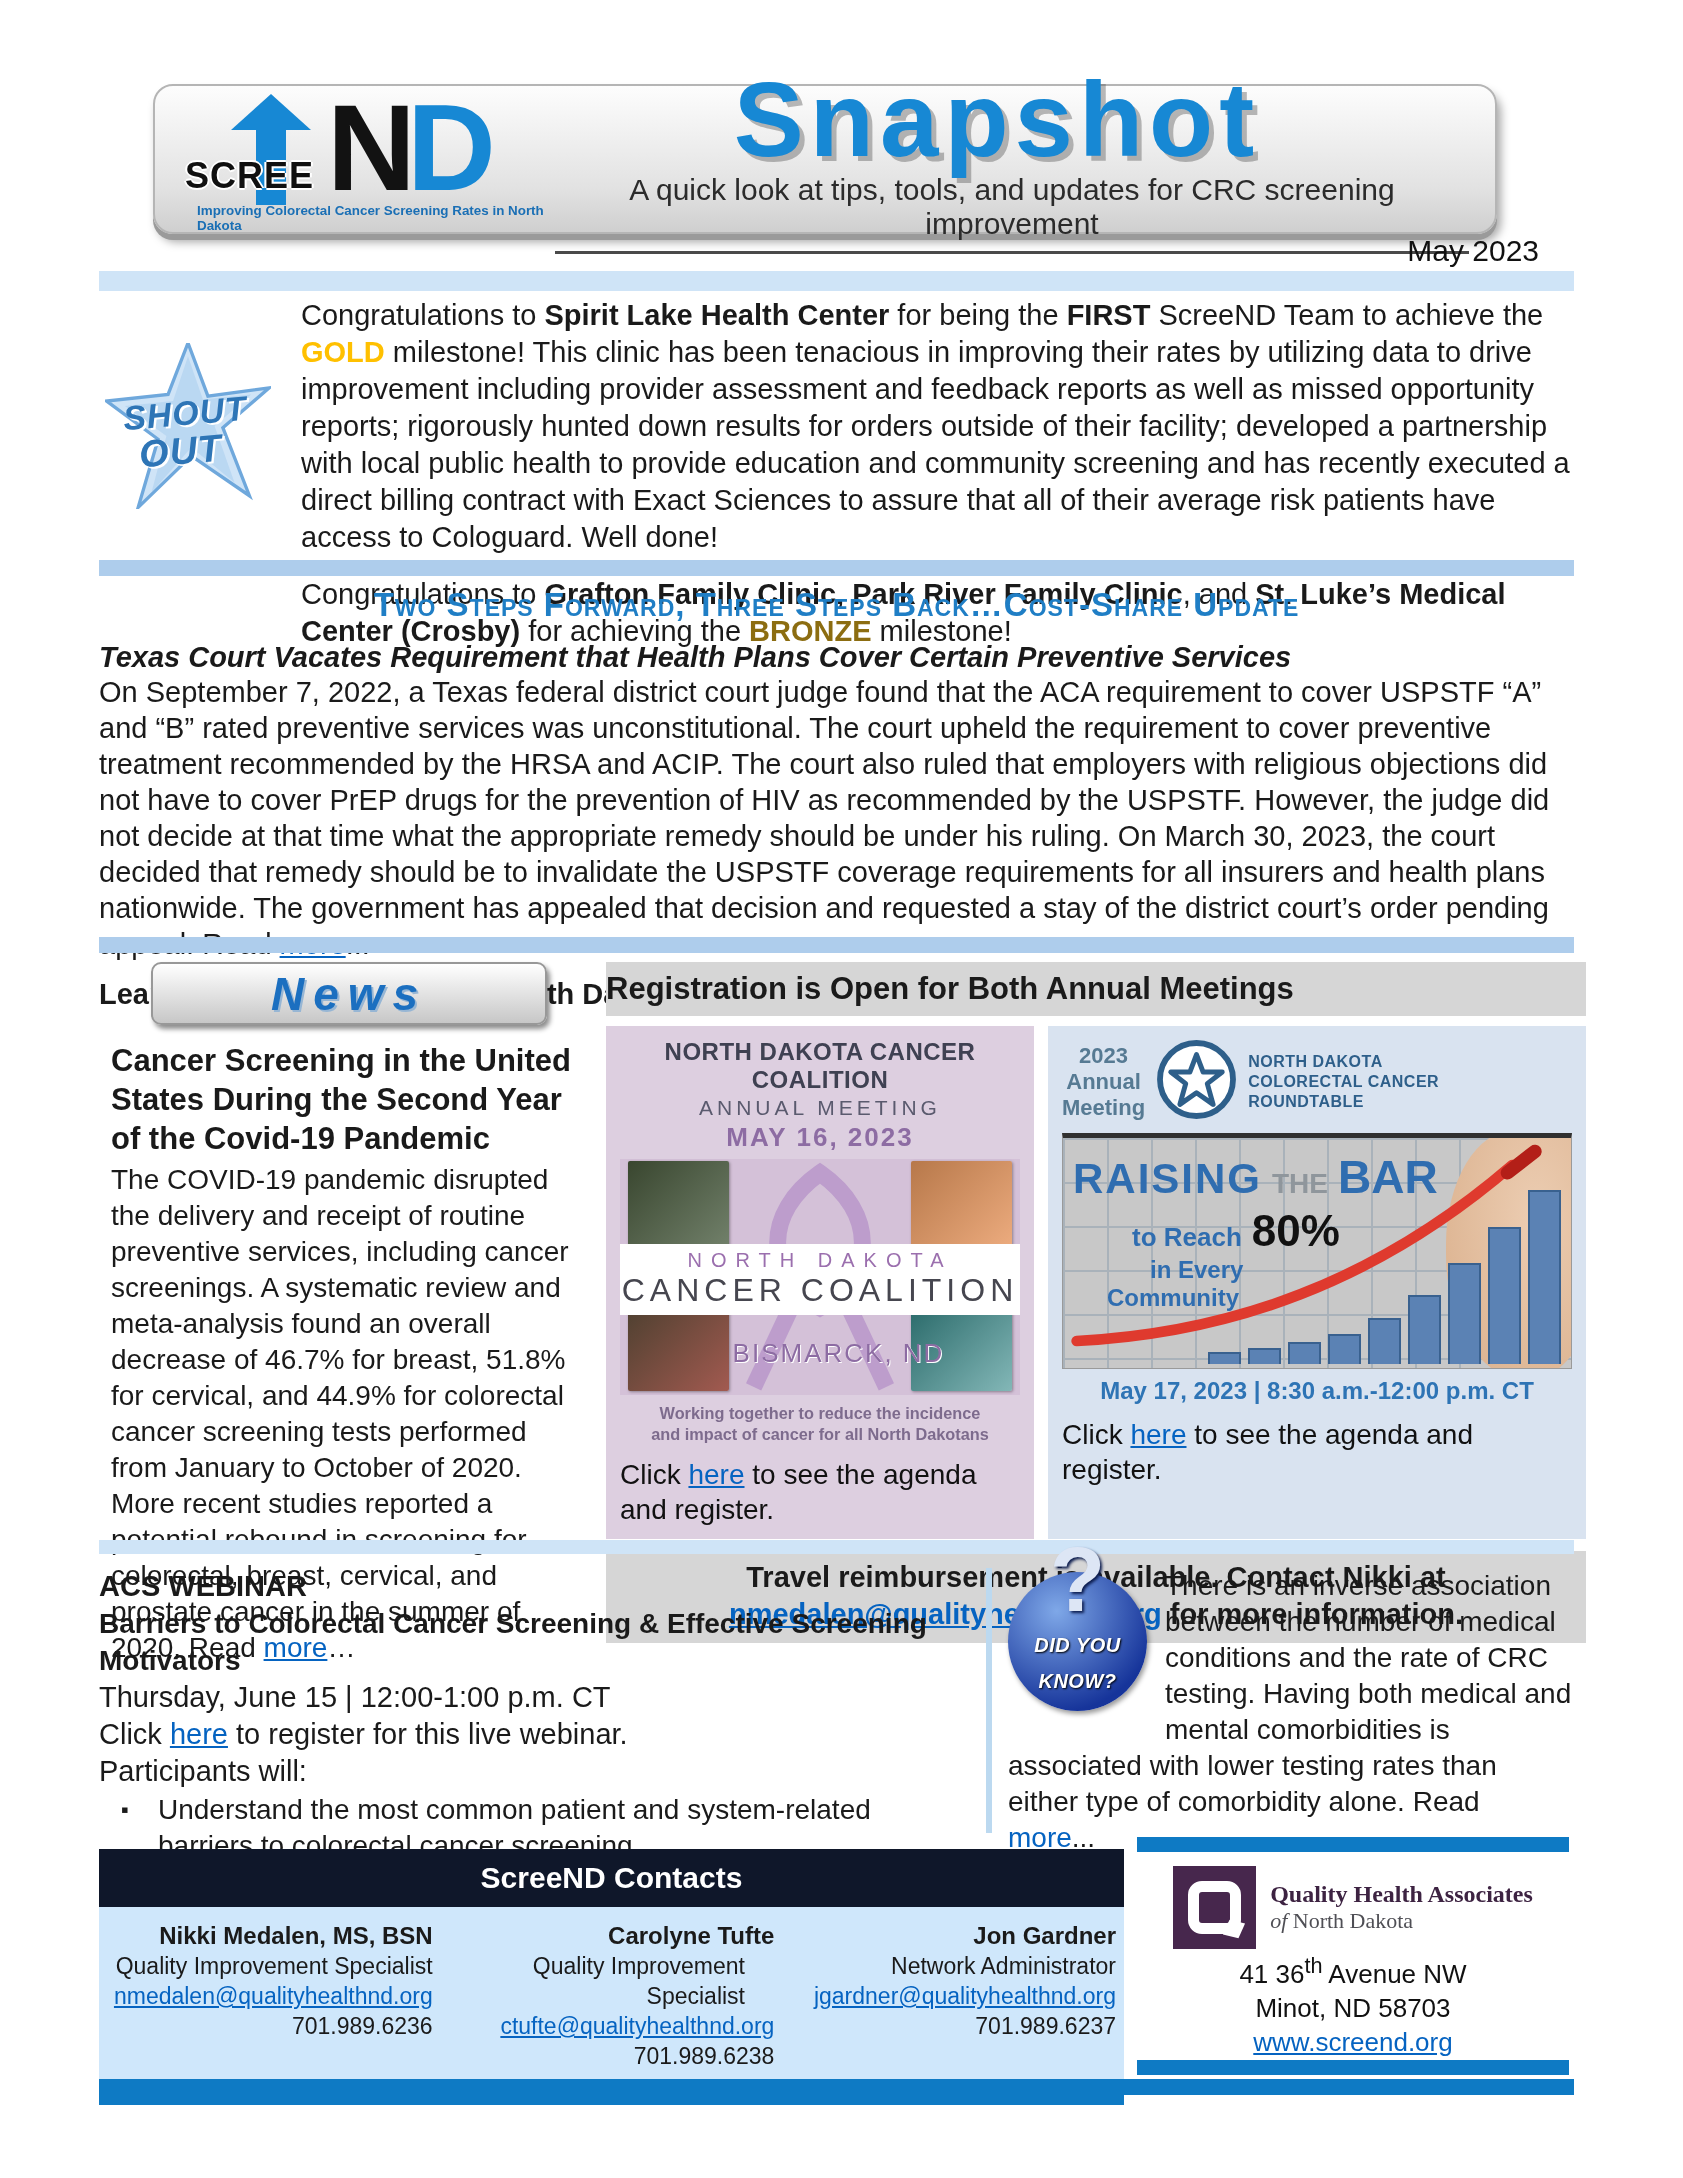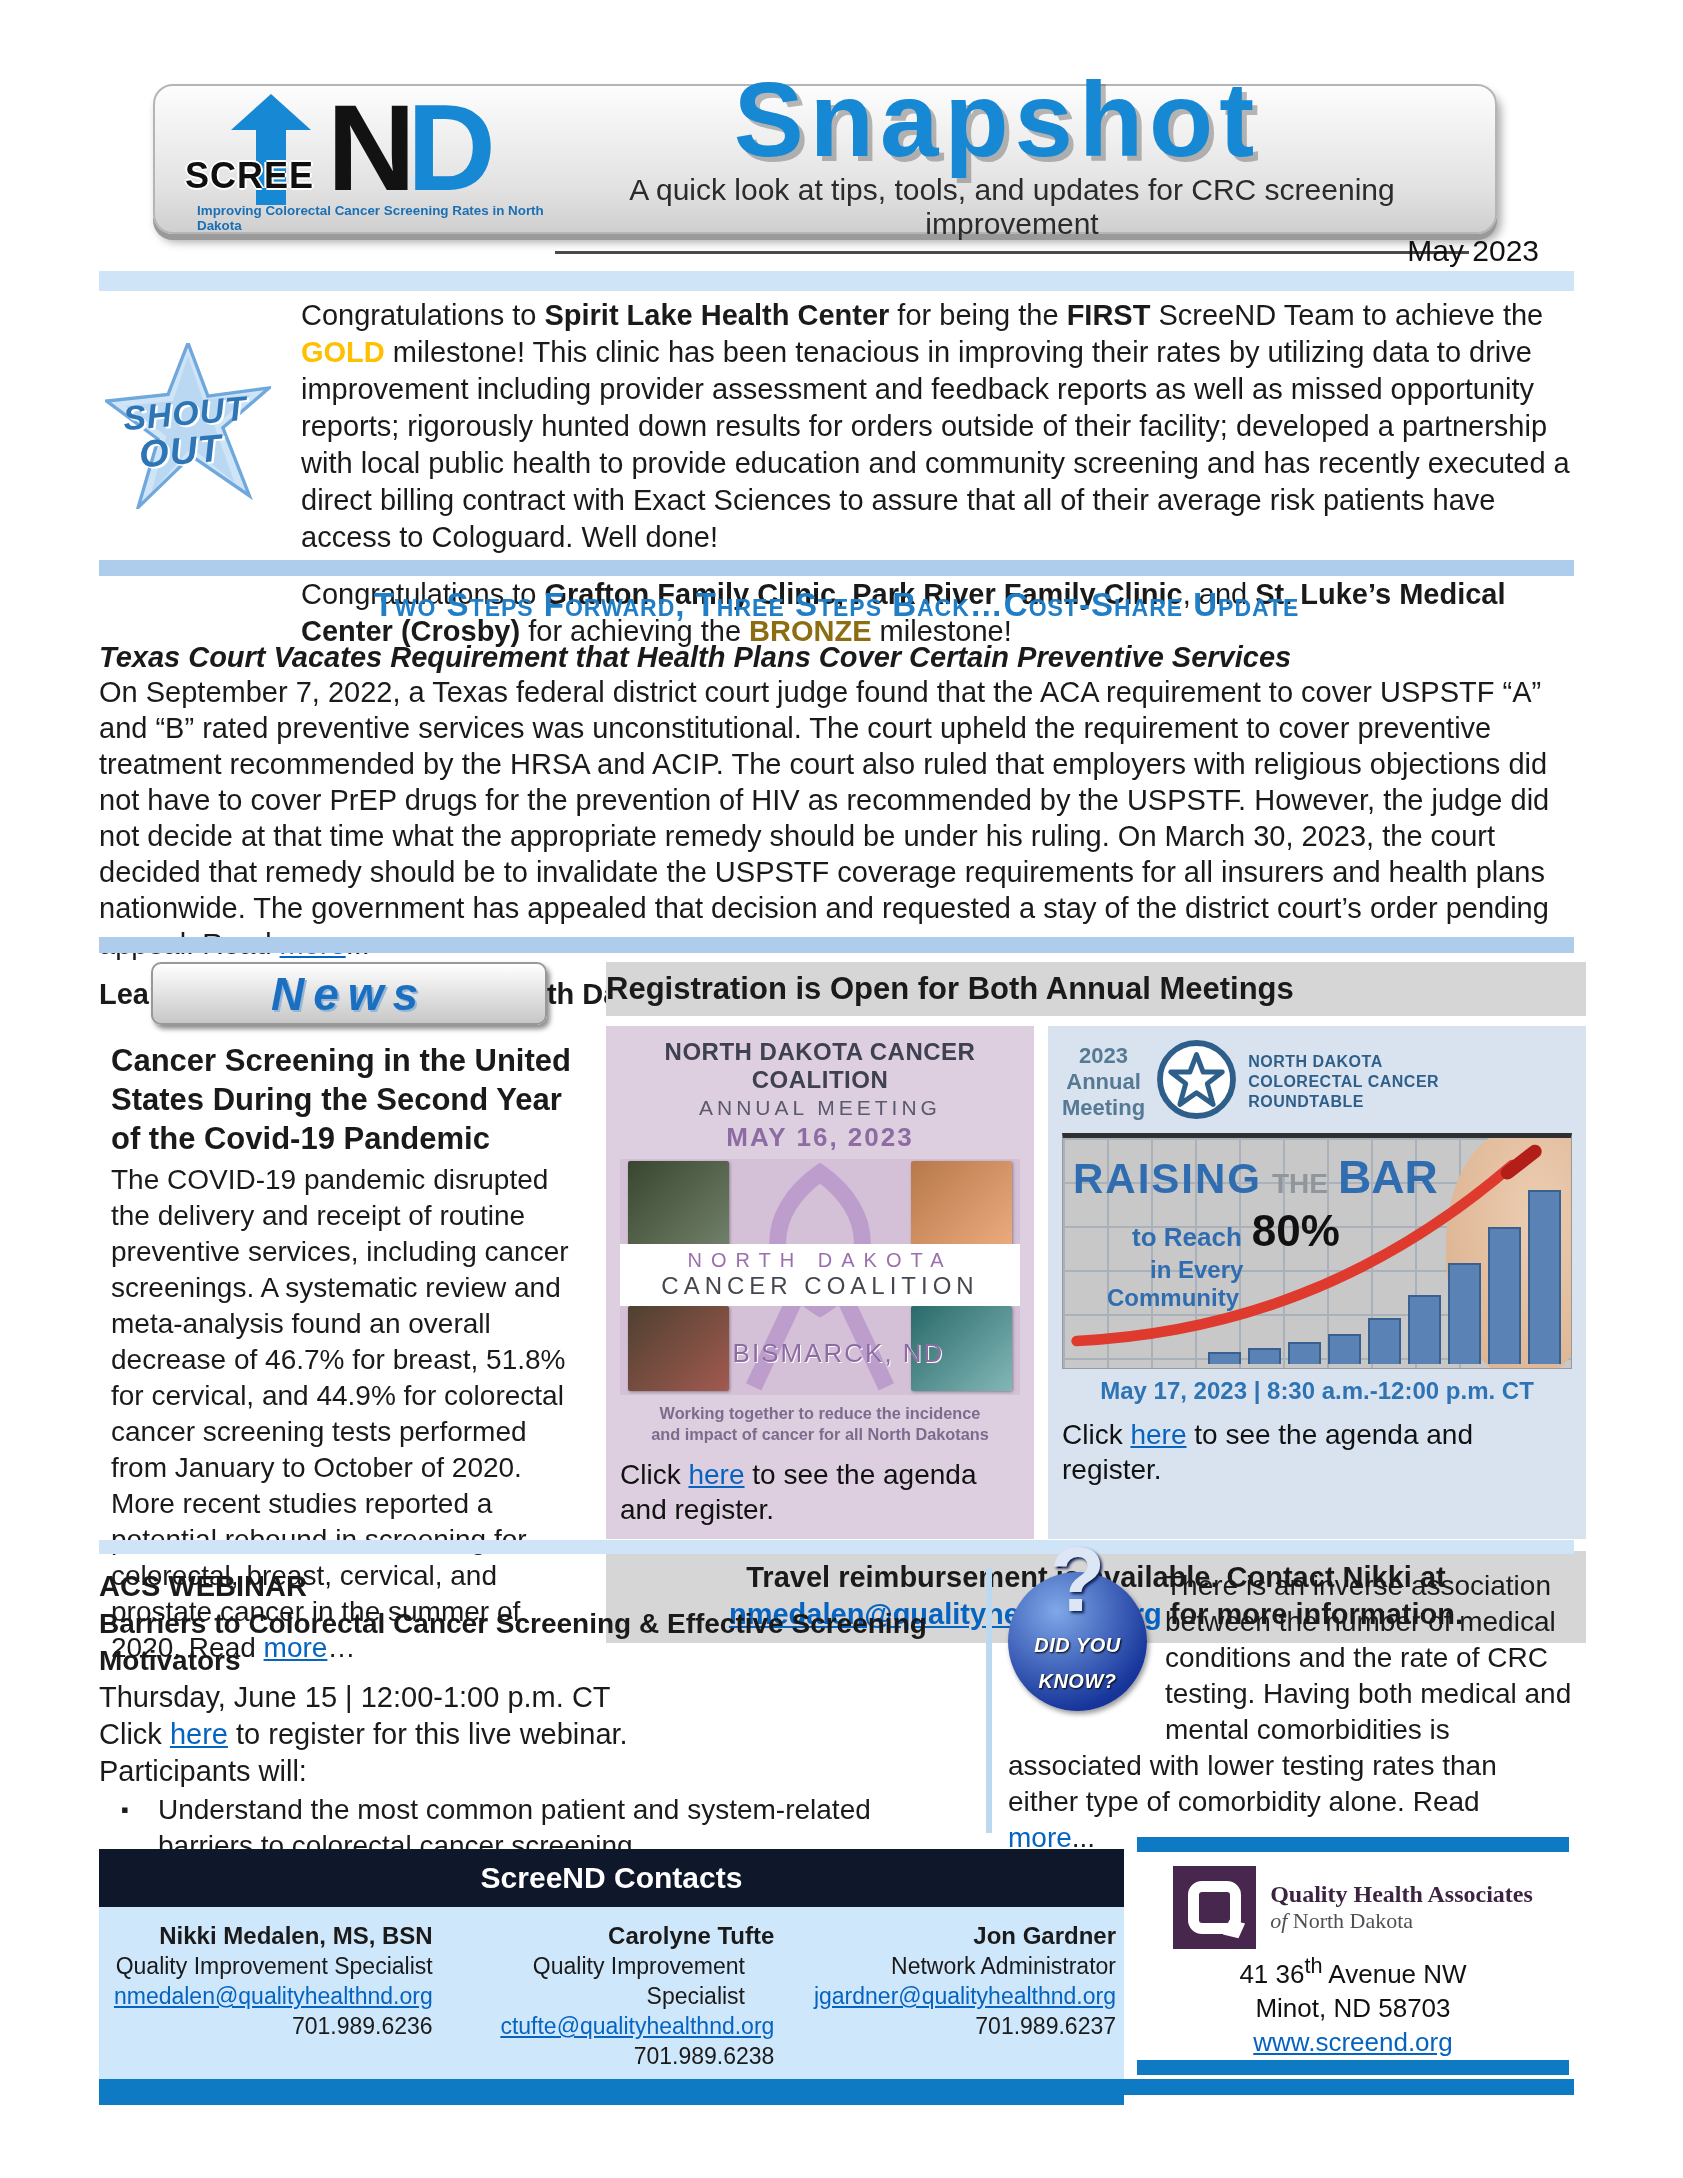--- a/index.html
+++ b/index.html
@@ -80,21 +80,21 @@
   .ndcc-date { text-align:center; font-size:26px; font-weight:800; color:#8d6ca3; letter-spacing:2px; margin-top:2px; }
   .ndcc-collage { position:relative; height:236px; margin-top:6px; background:#d4c1d8; overflow:hidden; }
   .ndcc-ribbon { position:absolute; left:50%; top:0; transform:translateX(-50%); }
   .photo { position:absolute; width:101px; height:85px; border-radius:2px; box-shadow:1px 1px 3px rgba(0,0,0,.35); }
   .ph1 { left:8px; top:2px; background:linear-gradient(135deg,#39462f,#71806a); }
   .ph2 { right:8px; top:2px; background:linear-gradient(135deg,#b7784a,#ecab7e); }
   .ph3 { left:8px; bottom:4px; background:linear-gradient(135deg,#4e4030,#a25a50); }
   .ph4 { right:8px; bottom:4px; background:linear-gradient(135deg,#2a6a6a,#83b7b7); }
   .ndcc-band { position:absolute; left:0; right:0; top:85px; background:#fff; padding:5px 0 6px; text-align:center; }
   .ndcc-band-l1 { font-size:20px; letter-spacing:9px; color:#9b6fae; }
-  .ndcc-band-l2 { font-size:24px; letter-spacing:5px; color:#46464f; }
+  .ndcc-band-l2 { font-size:32px; letter-spacing:5px; color:#46464f; }
   .ndcc-loc { position:absolute; left:0; right:0; bottom:26px; text-align:center; font-size:26px; font-weight:400;
     letter-spacing:2px; color:#8d6ca3; text-shadow:1px 1px 0 #fff;margin-left:37px; }
   .ndcc-tagline { margin-top:8px; text-align:center; font-size:16.3px; line-height:21px; font-weight:700; color:#7d6b8d; }
   .click-line { margin-top:12px; font-size:28px; line-height:35px; color:#111; }
 
   .card-ndcrc { flex:1; background:#d9e3f0; }
   .ndcrc-head { display:flex; align-items:center; gap:10px; }
   .ndcrc-badge { font-size:22px; line-height:26px; font-weight:800; color:#567a93; text-align:center; flex:0 0 auto; }
   .ndcrc-logo { flex:0 0 auto; }
   .ndcrc-org { font-size:16px; line-height:20px; font-weight:700; color:#2e5f8a; letter-spacing:0.5px; }

